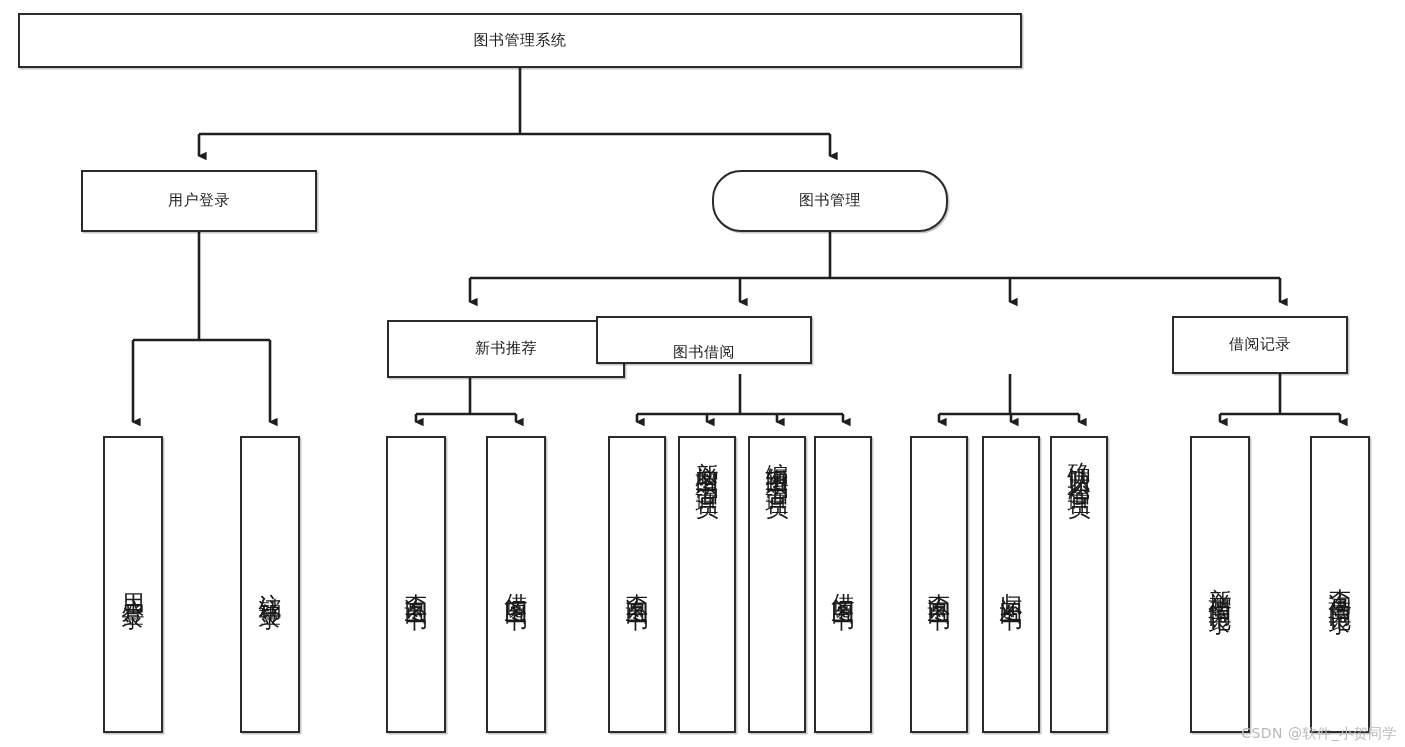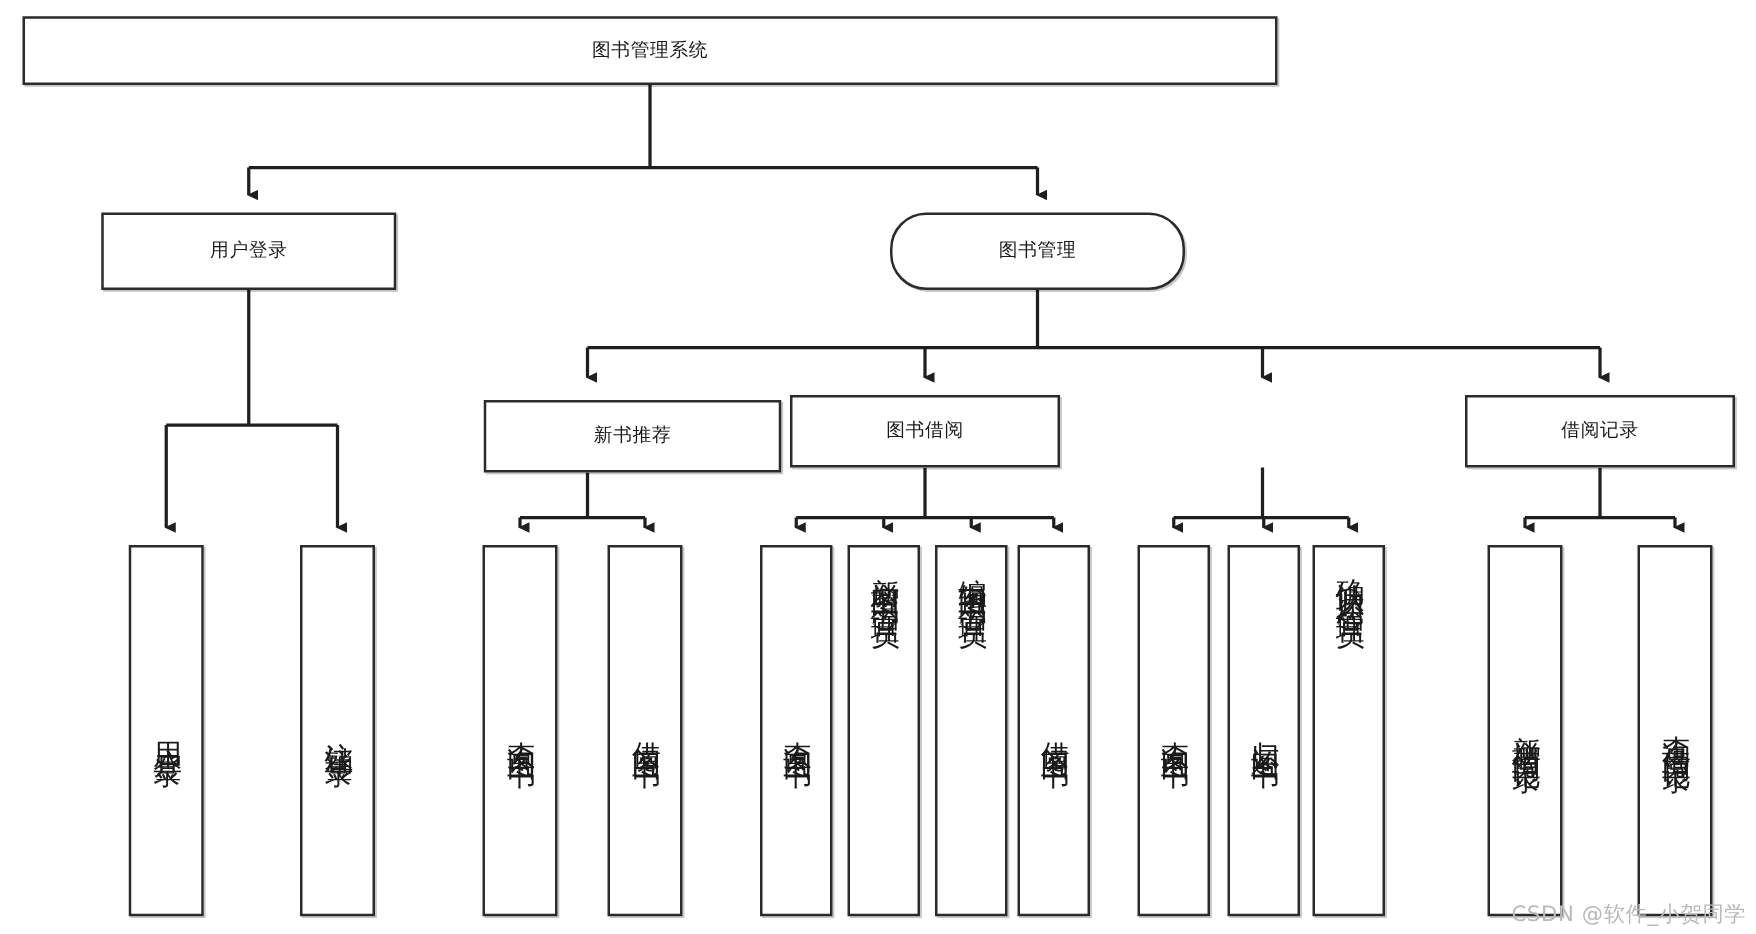--- a/index.html
+++ b/index.html
@@ -59,21 +59,21 @@
     white-space: normal;
   }
   .node-box.vertical.centered {
     align-items: center;
     padding-top: 0;
   }
   .watermark {
     position: absolute;
     right: 8px;
     bottom: 4px;
-    font-size: 17px;
+    font-size: 14px;
     color: #b9b9b9;
     letter-spacing: 0.5px;
     z-index: 6;
     white-space: nowrap;
     font-family: "DejaVu Sans", "Liberation Sans", sans-serif;
   }
 </style>
 </head>
 <body>
 
@@ -129,24 +129,24 @@
   <div class="node-box" id="box-user-login" style="left: 81px; top: 170px; width: 236px; height: 62px;">
     <span class="node-label">用户登录</span>
   </div>
   <div class="node-box" id="box-book-manage" style="left: 712px; top: 170px; width: 236px; height: 62px; border-radius: 29px;">
     <span class="node-label">图书管理</span>
   </div>
 
   <div class="node-box" id="box-new-book-rec" style="left: 362px; top: 320px; width: 238px; height: 58px; margin-left: 25px;">
     <span class="node-label">新书推荐</span>
   </div>
-  <div class="node-box" id="box-book-borrow" style="left: 632px; top: 316px; width: 216px; height: 58px;">
+  <div class="node-box" id="box-book-borrow" style="left: 596px; top: 316px; width: 216px; height: 48px; align-items: flex-end;">
     <span class="node-label">图书借阅</span>
   </div>
-  <div class="node-box" id="box-borrow-record" style="left: 1172px; top: 316px; width: 216px; height: 58px;">
+  <div class="node-box" id="box-borrow-record" style="left: 1172px; top: 316px; width: 176px; height: 58px;">
     <span class="node-label">借阅记录</span>
   </div>
 
   <div class="node-box vertical centered" id="box-leaf-user-login" style="left: 103px; top: 436px; width: 60px; height: 297px;">
     <span class="node-label">用户登录</span>
   </div>
   <div class="node-box vertical centered" id="box-leaf-logout" style="left: 240px; top: 436px; width: 60px; height: 297px;">
     <span class="node-label">注销登录</span>
   </div>
   <div class="node-box vertical centered" id="box-leaf-query-book-rec" style="left: 386px; top: 436px; width: 60px; height: 297px;">

